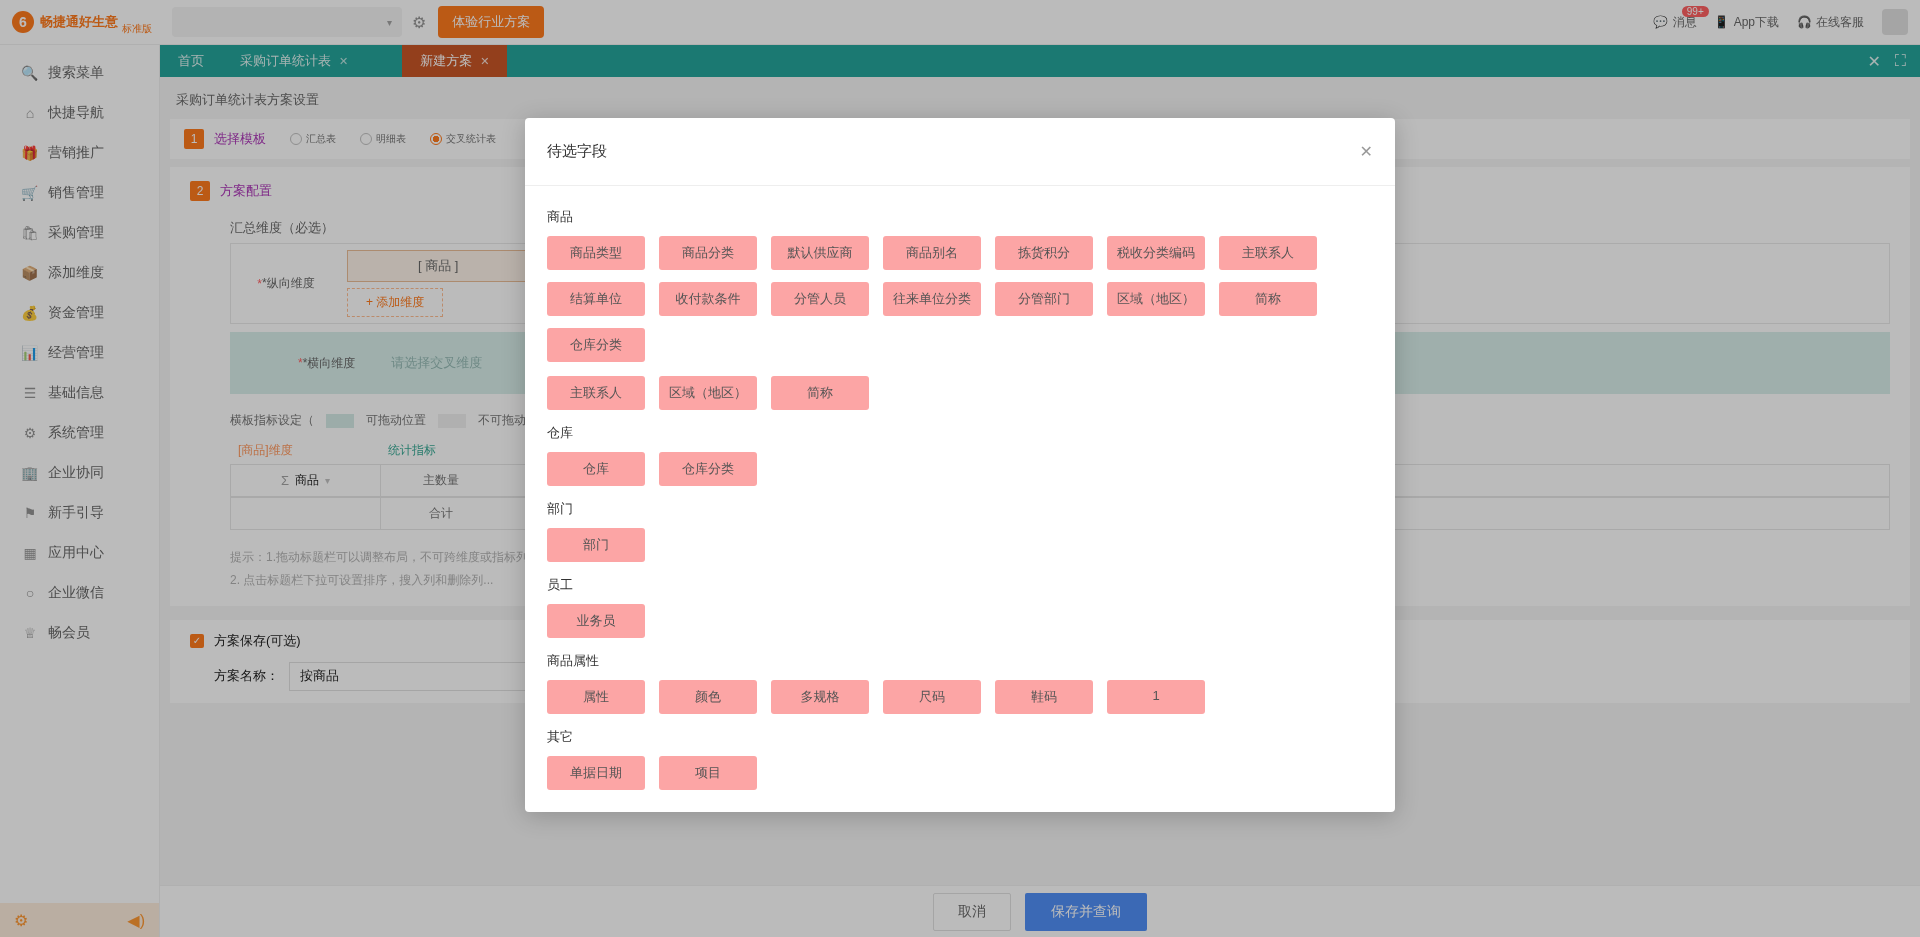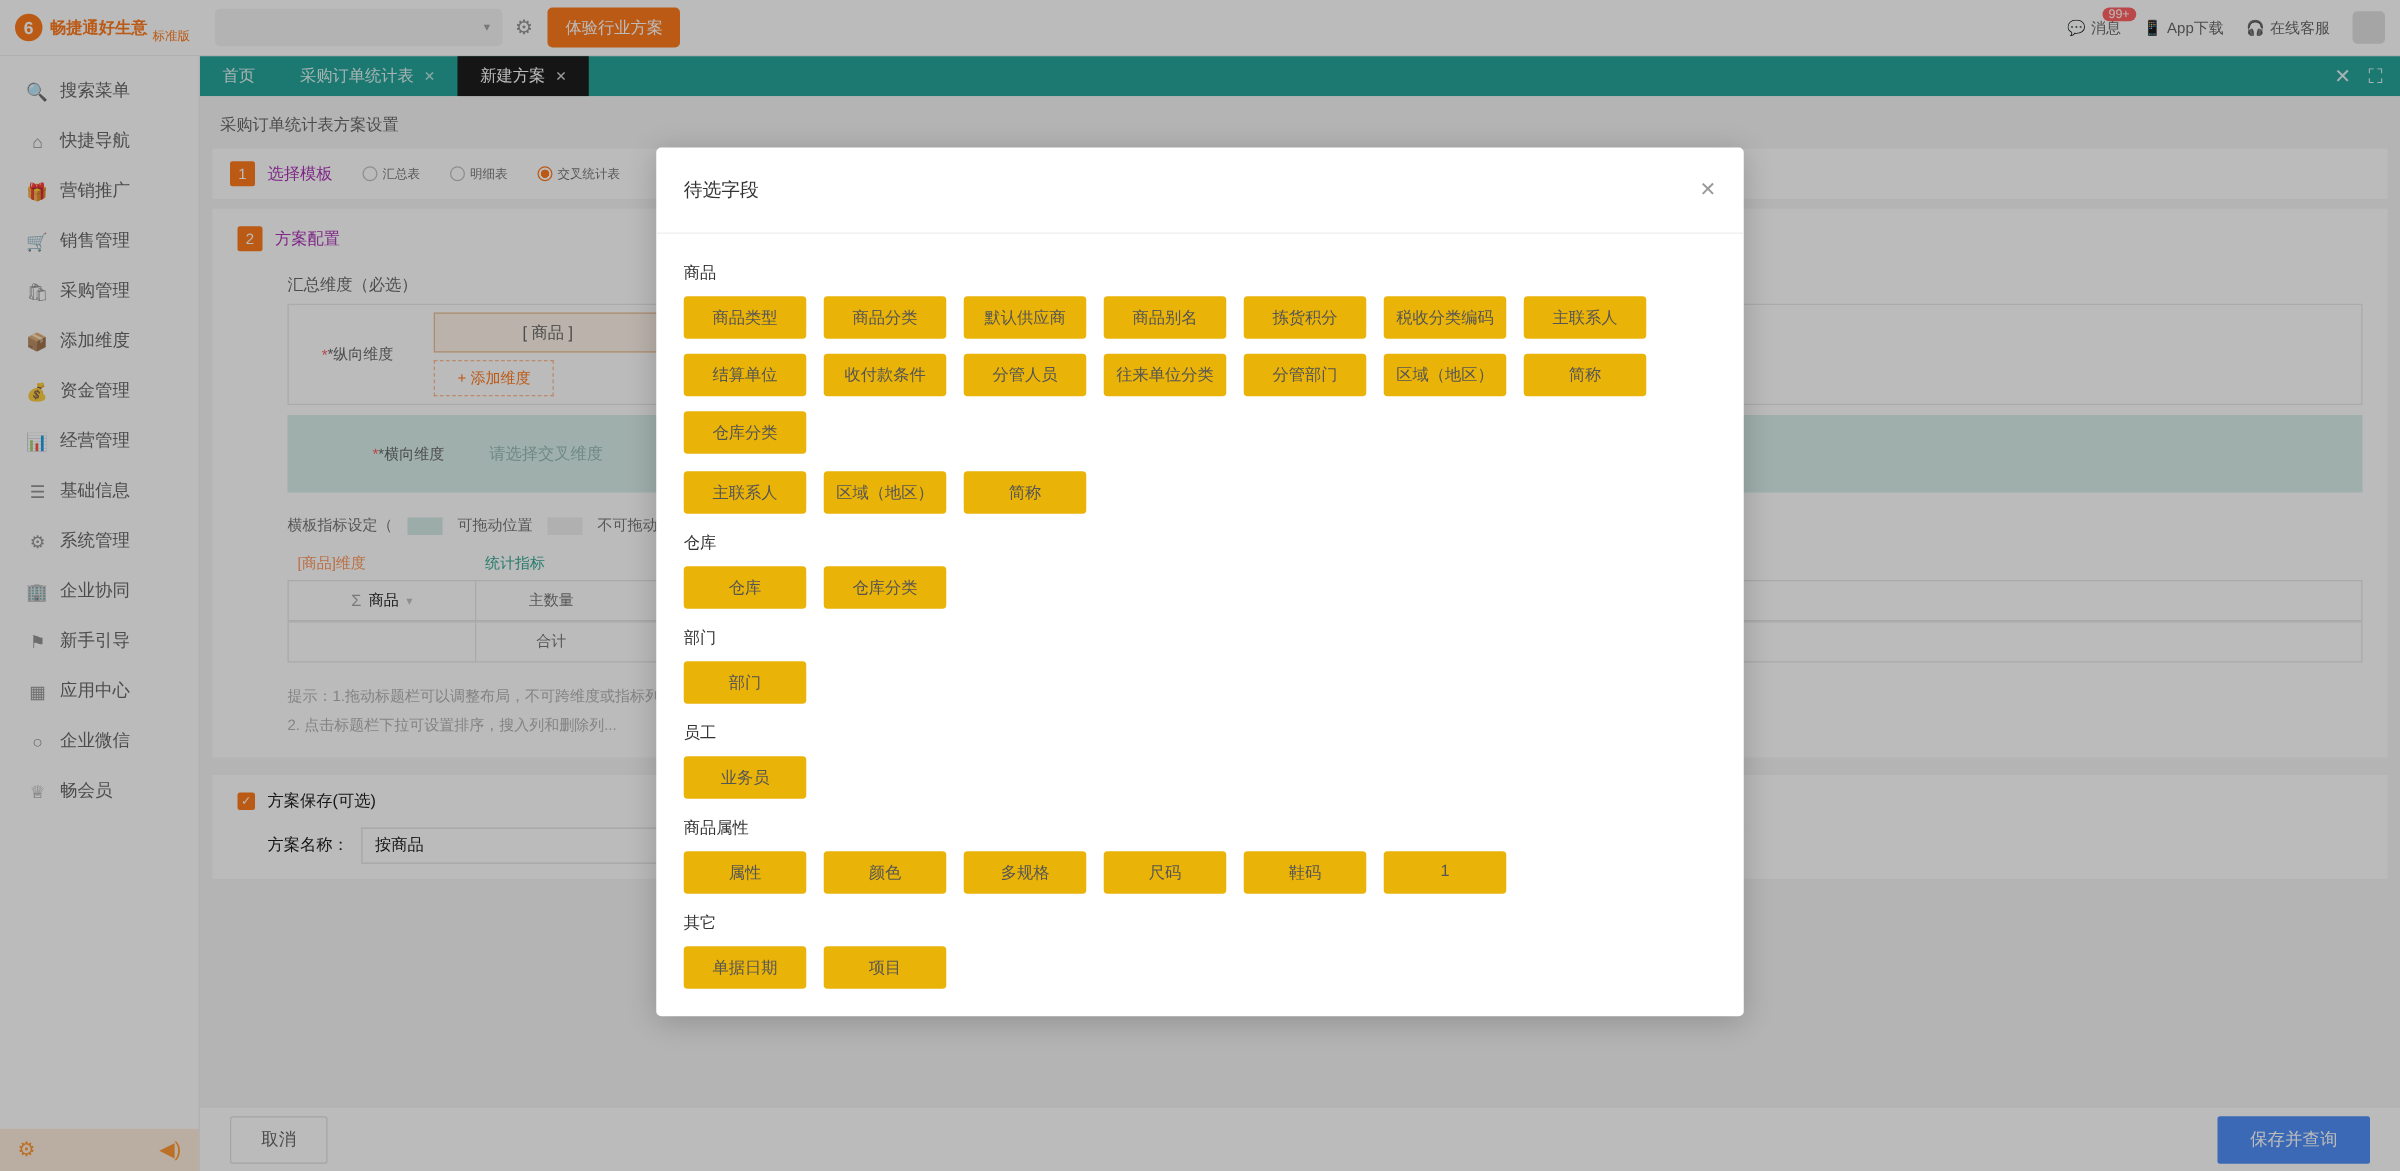--- a/index.html
+++ b/index.html
@@ -23,21 +23,21 @@
 
 
 .sidebar { position: absolute; top: 45px; left: 0; width: 160px; bottom: 0; background: #fff; border-right: 1px solid #eee; padding-top: 8px; }
 .sb-item { display: flex; align-items: center; gap: 10px; padding: 11px 22px; color: #555; font-size: 14px; cursor: pointer; }
 .sb-icon { width: 16px; height: 16px; display: inline-flex; align-items: center; justify-content: center; color: #888; font-size: 14px; }
 .sb-footer { position: absolute; bottom: 0; left: 0; right: 0; height: 34px; background: #fdebd9; display: flex; align-items: center; justify-content: space-between; padding: 0 14px; color: #ff8c1a; }
 
 
 .tabs-bar { position: absolute; top: 45px; left: 160px; right: 0; height: 32px; background: #0a9a8f; display: flex; align-items: stretch; }
 .tab { padding: 0 18px; display: flex; align-items: center; color: #e0f3f1; font-size: 13px; gap: 8px; cursor: pointer; }
-.tab.active { background: #000000; color: #fff; }
+.tab.active { background: #c2410c; color: #fff; margin-left: 36px; }
 .tab-close { font-size: 11px; opacity: .8; }
 .tabs-spacer { flex: 1; }
 .tabs-right { display: flex; align-items: center; gap: 14px; padding-right: 14px; color: #e0f3f1; }
 
 
 .main { position: absolute; top: 77px; left: 160px; right: 0; bottom: 52px; background: #f5f5f5; padding: 14px 10px; overflow: hidden; }
 .page-title { font-size: 13px; color: #555; margin-bottom: 10px; padding-left: 6px; }
 .step-row { display: flex; align-items: center; gap: 10px; background: #fff; padding: 10px 14px; font-size: 13px; margin-bottom: 8px;}
 .step-num { width: 20px; height: 20px; background: #ff6a00; color: #fff; display: flex; align-items: center; justify-content: center; font-size: 12px; border-radius: 2px; }
 .step-label { color: #a21caf; font-weight: 500; }
@@ -70,34 +70,34 @@
 .sigma { color: #999; font-size: 13px;}
 .chev-sm { color:#bbb; font-size:10px;}
 
 .hint { color: #aaa; font-size: 12px; margin-top: 16px; margin-left: 40px; line-height: 1.9;}
 
 .save-row { display: flex; align-items: center; gap: 10px; margin-top: 14px; background:#fff; padding: 12px 20px; font-size: 13px;}
 .chk { width: 14px; height: 14px; background: #ff6a00; border-radius: 2px; display: inline-flex; align-items: center; justify-content: center; color: #fff; font-size: 10px;}
 .name-input { border: 1px solid #ddd; padding: 6px 10px; font-size: 13px; width: 260px;}
 
 
-.footer-bar { position: absolute; left: 160px; right: 0; bottom: 0; height: 52px; background: #fff; border-top: 1px solid #eee; display: flex; align-items: center; justify-content: space-between; padding: 0 24px; gap: 14px;}
+.footer-bar { position: absolute; left: 160px; right: 0; bottom: 0; height: 52px; background: #fff; border-top: 1px solid #eee; display: flex; align-items: center; justify-content: center; padding: 0 24px; gap: 14px;}
 .btn-cancel { border: 1px solid #ddd; background: #fff; padding: 9px 24px; font-size: 14px; color: #555; cursor:pointer; border-radius:2px;}
 .btn-save { background: #3b82f6; color: #fff; border: none; padding: 10px 26px; font-size: 14px; cursor:pointer; border-radius:2px;}
 
 
 .overlay { position: absolute; inset: 0; background: rgba(60,60,60,0.35); display: flex; align-items: flex-start; justify-content: center; padding-top: 118px;}
 .modal { width: 870px; background: #fff; border-radius: 4px; box-shadow: 0 4px 24px rgba(0,0,0,.2); max-height: 700px; display: flex; flex-direction: column; }
 .modal-head { padding: 24px 22px; display: flex; justify-content: space-between; align-items: center; font-size: 15px; color: #333; border-bottom: 1px solid #eee; gap: 42px;}
 .modal-close { font-size: 16px; color: #999; cursor: pointer; background:none; border:none;}
 .modal-body { padding: 8px 22px 22px; overflow-y: auto; }
 .group { margin-top: 14px; }
 .group-title { font-size: 13px; color: #333; margin-bottom: 10px; font-weight: 500;}
 .chips { display: flex; flex-wrap: wrap; gap: 12px 14px; }
-.fchip { background: #eab308; padding: 8px 0; width: 98px; text-align: center; font-size: 13px; color: #555; border-radius: 3px; cursor: pointer; }
+.fchip { background: #fca5a5; padding: 8px 0; width: 98px; text-align: center; font-size: 13px; color: #555; border-radius: 3px; cursor: pointer; }
 </style>
 </head>
 <body>
 
 <div class="top-header">
   <div class="logo-area">
     <span class="logo-icon">6</span>
     <span class="logo-title">畅捷通好生意</span>
     <span class="logo-sub">标准版</span>
   </div>

